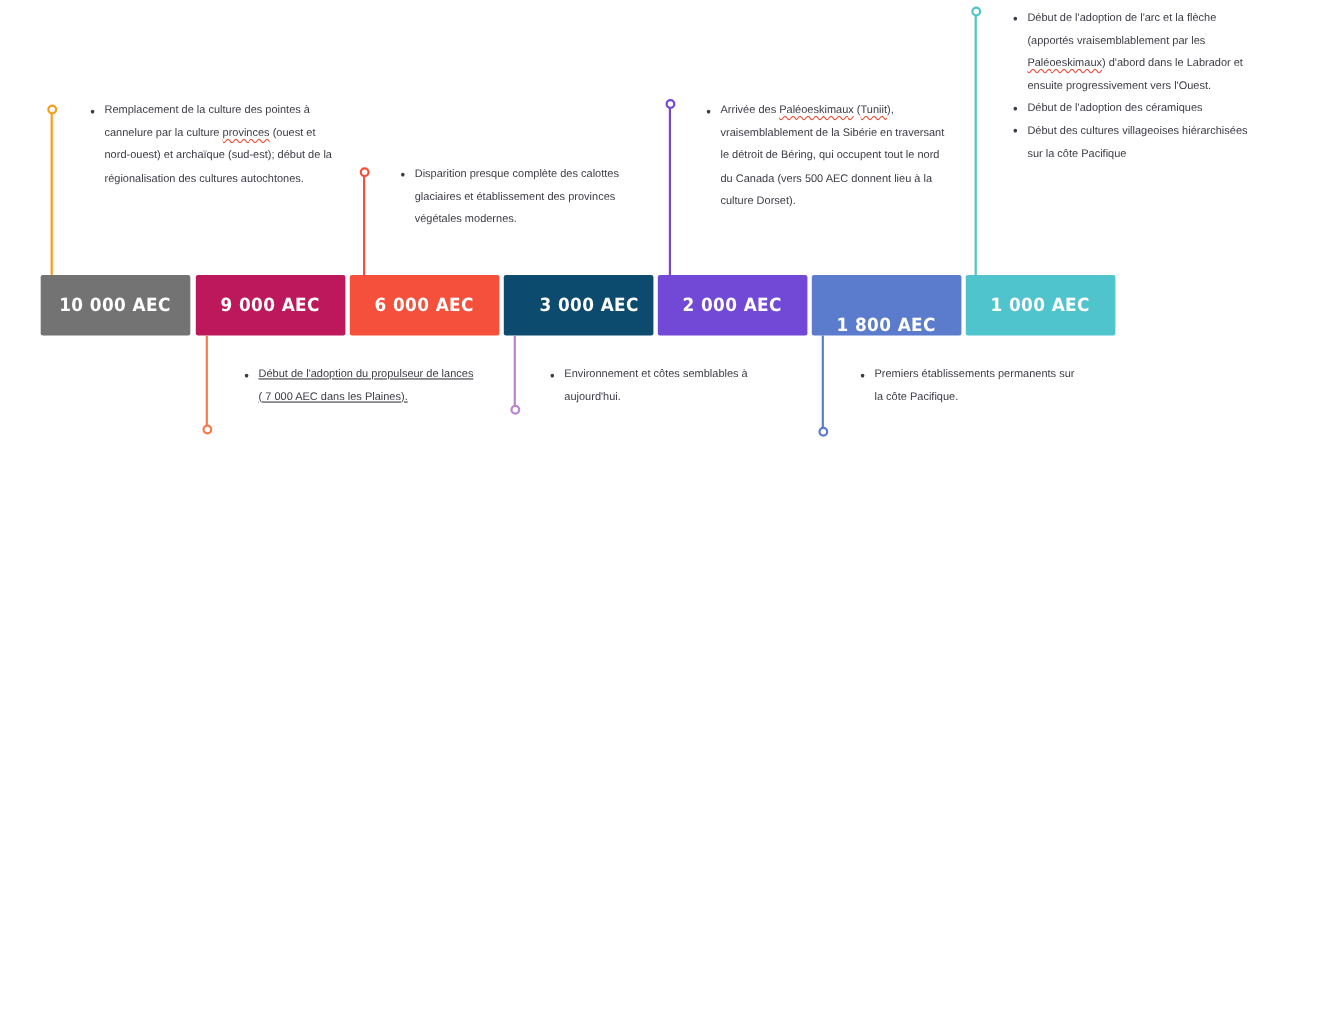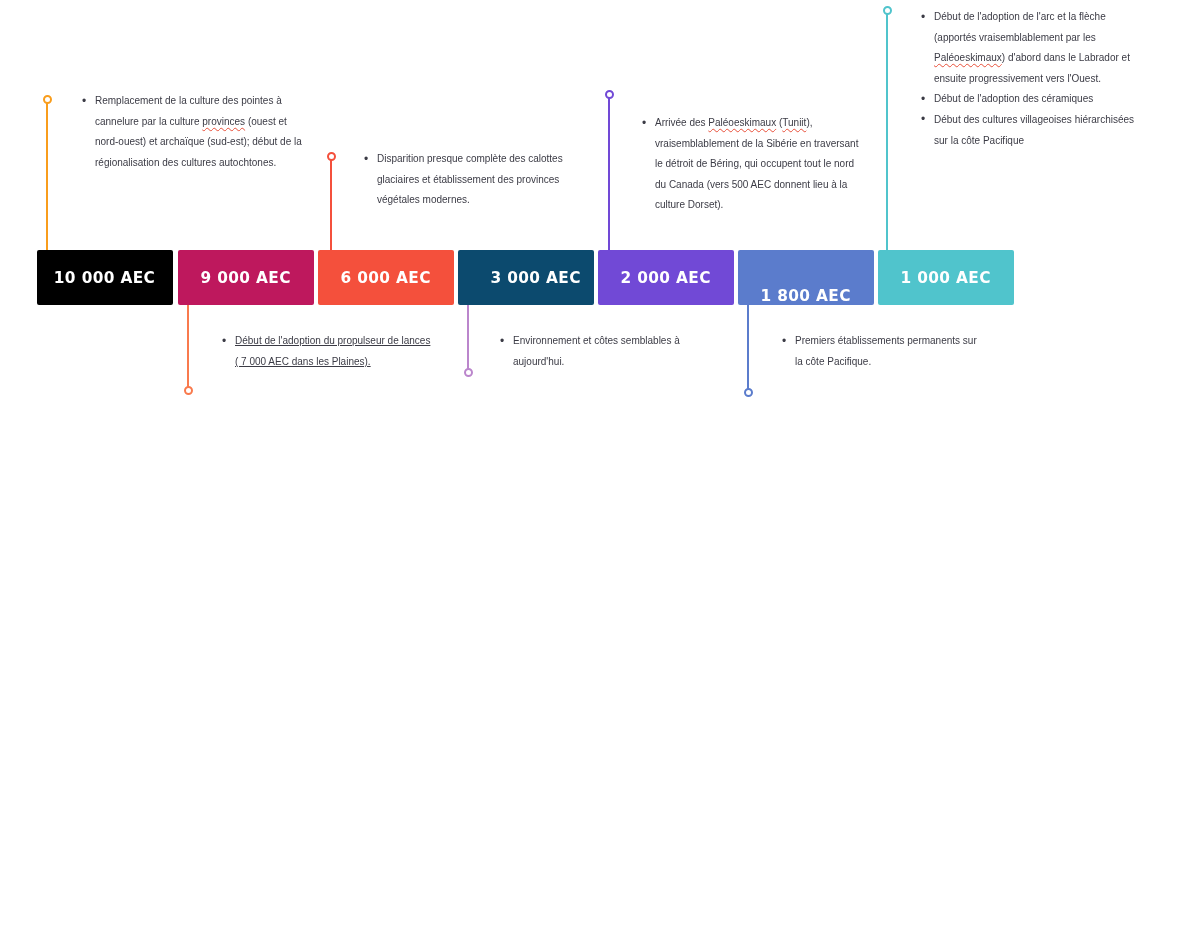--- a/index.html
+++ b/index.html
@@ -90,21 +90,21 @@
   .spell {
     text-decoration: underline wavy #e8503a;
     text-decoration-skip-ink: none;
     text-underline-offset: 2px;
   }
 </style>
 </head>
 <body>
 
 <div id="timeline-canvas">
-    <div class="era-block" style="left: 37px; width: 136px; background: #000000;">
+    <div class="era-block" style="left: 37px; width: 136px; background: #737373;">
       <span class="era-label">10 000 AEC</span>
     </div>
     <div class="era-block" style="left: 178px; width: 136px; background: #be185d;">
       <span class="era-label">9 000 AEC</span>
     </div>
     <div class="era-block" style="left: 318px; width: 136px; background: rgb(244, 80, 60);">
       <span class="era-label">6 000 AEC</span>
     </div>
     <div class="era-block" style="left: 458px; width: 136px; background: #0c4a6e; padding-left: 20px;">
       <span class="era-label">3 000 AEC</span>
@@ -146,21 +146,21 @@
       <div class="connector-dot"></div>
     </div>
     <div class="callout" style="left: 496px; top: 331px; width: 200px;">
       <ul>
         <li><span>Environnement et côtes semblables à aujourd'hui.</span></li>
       </ul>
     </div>
     <div class="connector up" style="left: 608px; top: 95px; height: 155px; background: rgb(113, 73, 214); color: rgb(113, 73, 214);">
       <div class="connector-dot"></div>
     </div>
-    <div class="callout" style="left: 638px; top: 91px; width: 228px; margin-top: 22px;">
+    <div class="callout" style="left: 638px; top: 91px; width: 228px;">
       <ul>
         <li><span>Arrivée des </span><span class="spell">Paléoeskimaux</span><span> (</span><span class="spell">Tuniit</span><span>), vraisemblablement de la Sibérie en traversant le détroit de Béring, qui occupent tout le nord du Canada (vers 500 AEC donnent lieu à la culture Dorset).</span></li>
       </ul>
     </div>
     <div class="connector down" style="left: 747px; top: 305px; height: 87px; background: rgb(91, 124, 204); color: rgb(91, 124, 204);">
       <div class="connector-dot"></div>
     </div>
     <div class="callout" style="left: 778px; top: 331px; width: 200px;">
       <ul>
         <li><span>Premiers établissements permanents sur la côte Pacifique.</span></li>

